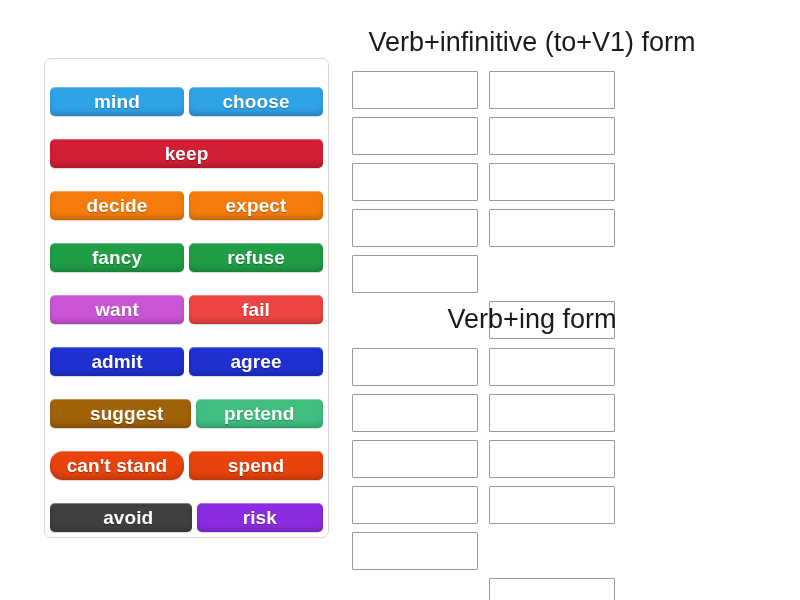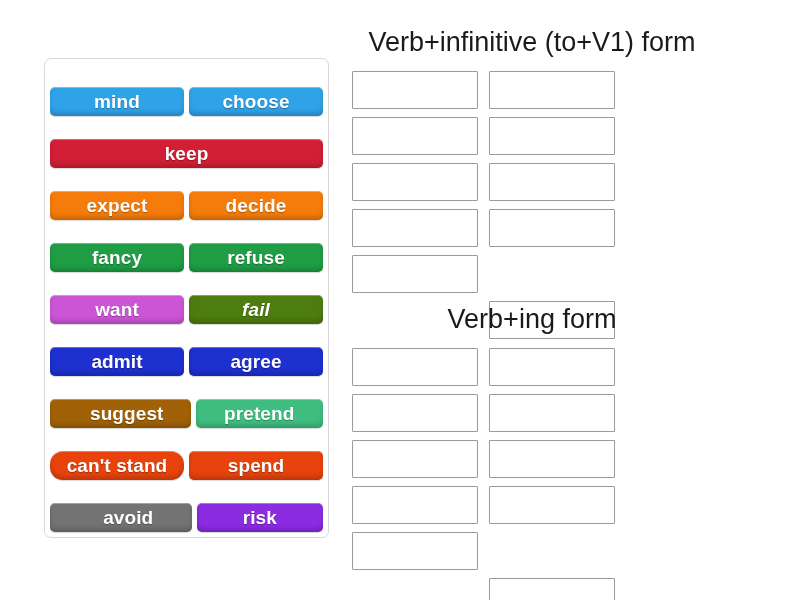--- a/index.html
+++ b/index.html
@@ -99,45 +99,45 @@
 
 <div id="tile-tray">
     <div class="tile-row">
       <div class="tile" style="background: rgb(47, 163, 232);">mind</div>
       <div class="tile" style="background: rgb(47, 163, 232);">choose</div>
     </div>
     <div class="tile-row">
       <div class="tile" style="background: rgb(210, 31, 53);">keep</div>
     </div>
     <div class="tile-row">
+      <div class="tile" style="background: rgb(245, 124, 10);">decide</div>
       <div class="tile" style="background: rgb(245, 124, 10);">expect</div>
-      <div class="tile" style="background: rgb(245, 124, 10);">decide</div>
     </div>
     <div class="tile-row">
       <div class="tile" style="background: rgb(31, 158, 69);">fancy</div>
       <div class="tile" style="background: rgb(31, 158, 69);">refuse</div>
     </div>
     <div class="tile-row">
       <div class="tile" style="background: rgb(204, 85, 214);">want</div>
-      <div class="tile" style="background: #4d7c0f; font-style: italic;">fail</div>
+      <div class="tile" style="background: #ef4444;">fail</div>
     </div>
     <div class="tile-row">
       <div class="tile" style="background: rgb(30, 48, 208);">admit</div>
       <div class="tile" style="background: rgb(30, 48, 208);">agree</div>
     </div>
     <div class="tile-row">
       <div class="tile" style="background: #a16207; padding-left: 13px;">suggest</div>
       <div class="tile" style="background: rgb(63, 190, 128);">pretend</div>
     </div>
     <div class="tile-row">
       <div class="tile" style="background: rgb(232, 67, 12); border-radius: 13px;">can't stand</div>
       <div class="tile" style="background: rgb(232, 67, 12);">spend</div>
     </div>
     <div class="tile-row">
-      <div class="tile" style="background: #737373; padding-left: 15px;">avoid</div>
+      <div class="tile" style="background: #404040; padding-left: 15px;">avoid</div>
       <div class="tile" style="background: rgb(139, 43, 226);">risk</div>
     </div>
   </div>
 
 <div class="category" id="category-infinitive">
   <div class="category-title">Verb+infinitive (to+V1) form</div>
   <div class="slot-grid">
       <div class="slot"></div>
       <div class="slot"></div>
       <div class="slot"></div>

